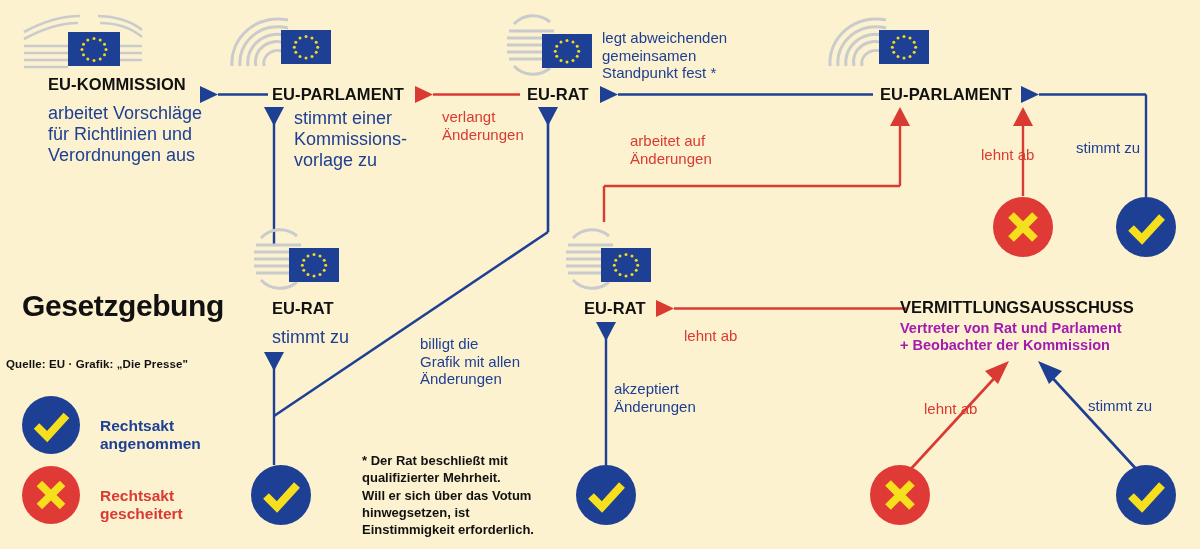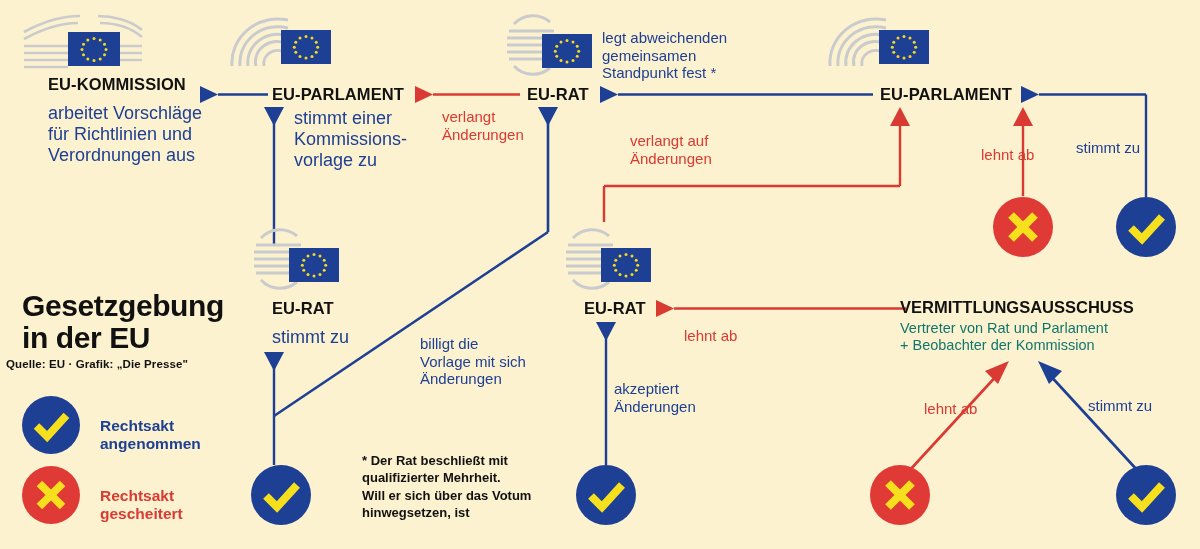--- a/index.html
+++ b/index.html
@@ -41,21 +41,21 @@
   .legend-text.blue{color:#1d3f94;}
   .legend-text.red{color:#d93a32;}
 
   .footnote{
     position:absolute;left:362px;top:452px;
     font-size:13px;color:#111;line-height:1.33;font-weight:bold;
   }
 
   .vermittl{position:absolute;left:900px;top:299px;text-align:left;width:300px;}
   .vermittl .t{font-weight:bold;font-size:16.5px;color:#111;line-height:1;}
-  .vermittl .s{font-size:14.5px;color:#0f766e;line-height:1.22;margin-top:4px;font-weight:normal;}
+  .vermittl .s{font-size:14.5px;color:#a21caf;line-height:1.22;margin-top:4px;font-weight:bold;}
 </style>
 </head>
 <body>
 
 <div id="stage">
 
   <svg class="lines" viewBox="0 0 1200 549">
     <defs></defs>
 
     <g>
@@ -338,30 +338,30 @@
     <div>Änderungen</div>
   </div>
 
   <div class="lbl blue" style="left:602px;top:29px;">
     <div>legt abweichenden</div>
     <div>gemeinsamen</div>
     <div>Standpunkt fest *</div>
   </div>
 
   <div class="lbl red" style="left:604px;top:132px;">
-    <div>verlangt auf</div>
+    <div>arbeitet auf</div>
     <div>Änderungen</div>
   </div>
 
   <div class="lbl red" style="left:955px;top:146px;">lehnt ab</div>
   <div class="lbl blue" style="left:1076px;top:139px;">stimmt zu</div>
 
   <div class="lbl blue" style="left:420px;top:335px;">
     <div>billigt die</div>
-    <div>Vorlage mit sich</div>
+    <div>Grafik mit allen</div>
     <div>Änderungen</div>
   </div>
 
   <div class="lbl red" style="left:658px;top:327px;">lehnt ab</div>
 
   <div class="lbl blue" style="left:614px;top:380px;">
     <div>akzeptiert</div>
     <div>Änderungen</div>
   </div>
 
@@ -393,21 +393,20 @@
     <path d="M18 18 L42 42 M42 18 L18 42" stroke="#f6e01e" stroke-width="8" stroke-linecap="butt"></path>
   </svg>
 
   <svg style="position:absolute;left:1116px;top:465px;" width="60" height="60" viewBox="0 0 60 60">
     <circle cx="30" cy="30" r="30" fill="#1d3f94"></circle>
     <path d="M15 31 L26 42 L46 20" stroke="#f6e01e" stroke-width="8" fill="none" stroke-linecap="butt" stroke-linejoin="miter"></path>
   </svg>
 
   <div class="title">
     <div>Gesetzgebung</div>
-    <div>in der EU</div>
   </div>
   <div class="source">Quelle: EU · Grafik: „Die Presse"</div>
 
   <div class="legend-row" style="left:22px;top:396px;">
     <svg width="58" height="58" viewBox="0 0 60 60">
       <circle cx="30" cy="30" r="30" fill="#1d3f94"></circle>
       <path d="M15 31 L26 42 L46 20" stroke="#f6e01e" stroke-width="8" fill="none" stroke-linecap="butt" stroke-linejoin="miter"></path>
     </svg>
     <div class="legend-text blue">
       <div>Rechtsakt</div>
@@ -424,15 +423,16 @@
       <div>Rechtsakt</div>
       <div>gescheitert</div>
     </div>
   </div>
 
   <div class="footnote">
     <div>* Der Rat beschließt mit</div>
     <div>qualifizierter Mehrheit.</div>
     <div>Will er sich über das Votum</div>
     <div>hinwegsetzen, ist</div>
+    <div>Einstimmigkeit erforderlich.</div>
   </div>
 
 </div>
 
 </body></html>

